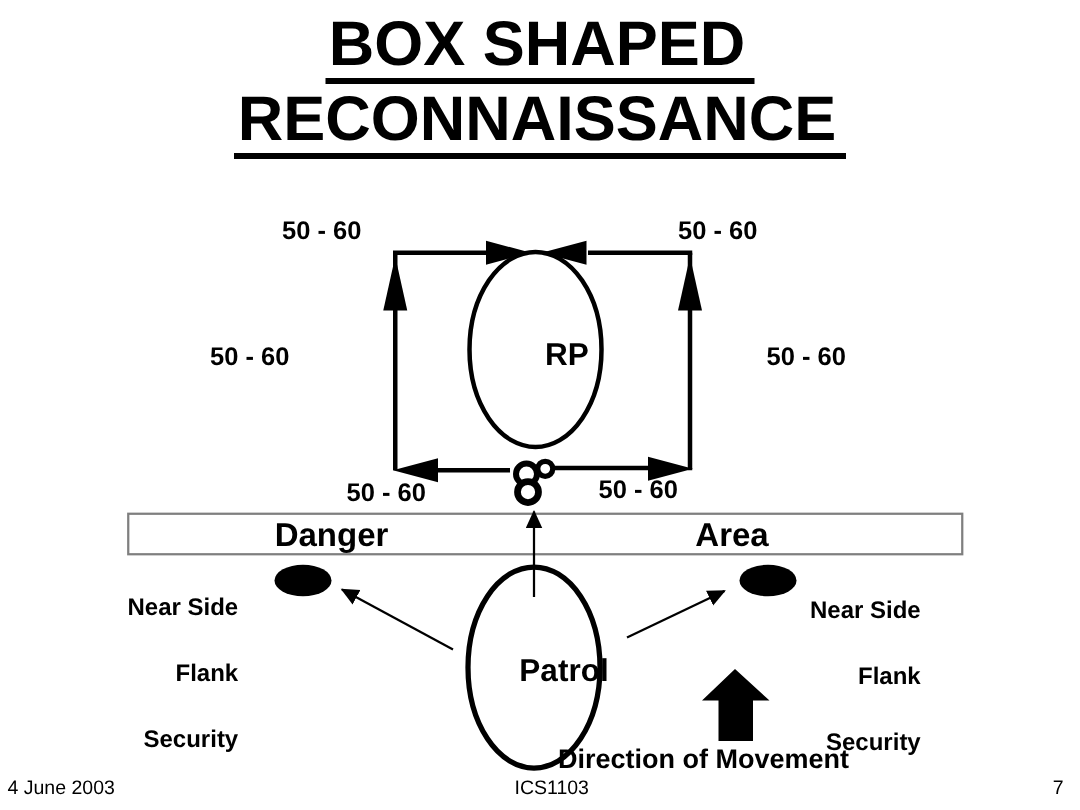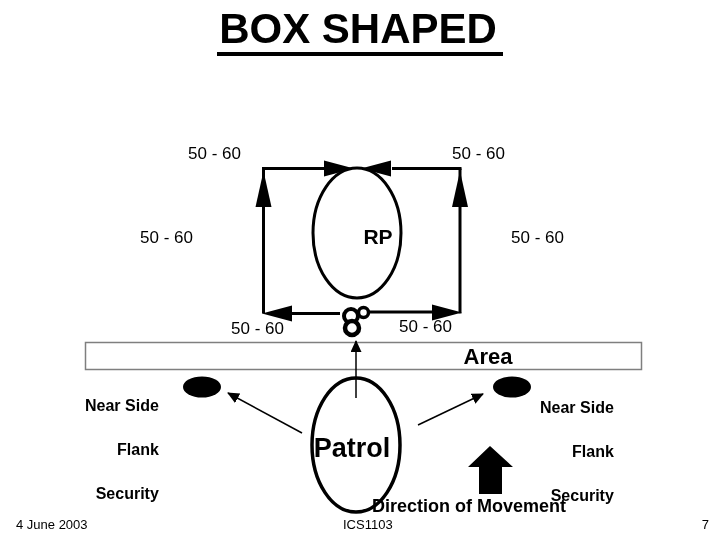--- a/index.html
+++ b/index.html
@@ -9,21 +9,21 @@
   }
   .abs{position:absolute;}
   .title{
     top:6px;left:0;width:720px;text-align:center;
     font-size:42px;font-weight:bold;line-height:46px;letter-spacing:0px;
   }
   .title .uline{
     display:inline-block;border-bottom:4px solid #000;padding:0 6px 0 2px;
   }
   .dist{
-    font-size:17px;font-weight:normal;white-space:nowrap;
+    font-size:17px;font-weight:bold;white-space:nowrap;
   }
   .shape-label{
     font-weight:bold;white-space:nowrap;transform:translate(-50%,-50%);
   }
   .bar-label{
     font-size:22px;font-weight:bold;text-align:center;line-height:26px;
   }
   .flank{
     font-size:16px;font-weight:bold;line-height:22px;white-space:pre-line;text-align:right;
   }
@@ -35,20 +35,21 @@
   }
   svg{position:absolute;inset:0;}
 </style>
 </head>
 <body>
 
 <div class="slide">
 
   <div class="abs title">
     <span class="uline">BOX SHAPED</span><br>
+    <span class="uline">RECONNAISSANCE</span>
   </div>
 
   <svg width="720" height="540" viewBox="0 0 720 540">
     <defs>
       <marker id="thinArrow" markerUnits="userSpaceOnUse" markerWidth="13" markerHeight="12" refX="11" refY="5.5" orient="auto">
         <path d="M0,0 L12,5.5 L0,11 z" fill="#000"></path>
       </marker>
     </defs>
 
     <ellipse cx="357" cy="233" rx="44" ry="65" fill="#fff" stroke="#000" stroke-width="3"></ellipse>
@@ -89,34 +90,35 @@
   </svg>
 
   <div class="abs dist" style="left:188px;top:144px;">50 - 60</div>
   <div class="abs dist" style="left:452px;top:144px;">50 - 60</div>
   <div class="abs dist" style="left:140px;top:228px;">50 - 60</div>
   <div class="abs dist" style="left:511px;top:228px;">50 - 60</div>
   <div class="abs dist" style="left:231px;top:319px;">50 - 60</div>
   <div class="abs dist" style="left:399px;top:317px;">50 - 60</div>
 
   <div class="abs shape-label" style="left:378px;top:237px;font-size:21px;">RP</div>
-  <div class="abs shape-label" style="left:352px;top:448px;font-size:27px;">Patrol</div>
+  <div class="abs shape-label" style="left:376px;top:448px;font-size:21px;">Patrol</div>
 
+  <div class="abs bar-label" style="left:86px;top:344px;width:270px;">Danger</div>
   <div class="abs bar-label" style="left:356px;top:344px;width:264px;">Area</div>
 
   <div class="abs flank" style="left:85px;top:373px;">
     <div>Near Side</div>
     <div>Flank</div>
     <div>Security</div>
   </div>
   <div class="abs flank" style="left:540px;top:375px;">
     <div>Near Side</div>
     <div>Flank</div>
     <div>Security</div>
   </div>
 
   <div class="abs dir-label" style="left:372px;top:496px;">Direction of Movement</div>
 
-  <div class="abs footer" style="left:16px;top:517px;">4 June 2003</div>
+  <div class="abs footer" style="left:5px;top:517px;">4 June 2003</div>
   <div class="abs footer" style="left:343px;top:517px;">ICS1103</div>
   <div class="abs footer" style="right:11px;top:517px;">7</div>
 
 </div>
 
 </body></html>

